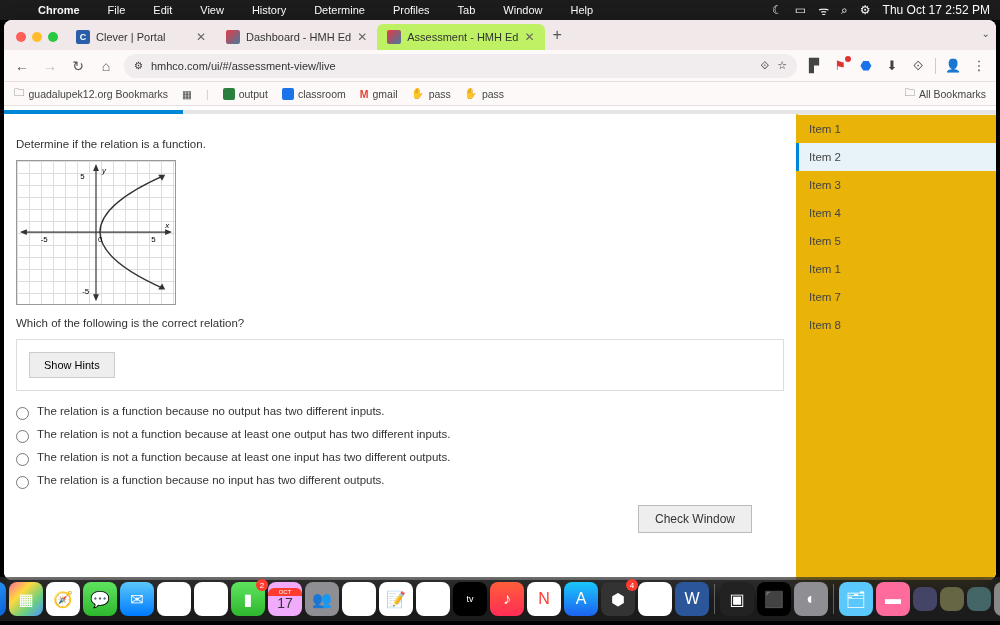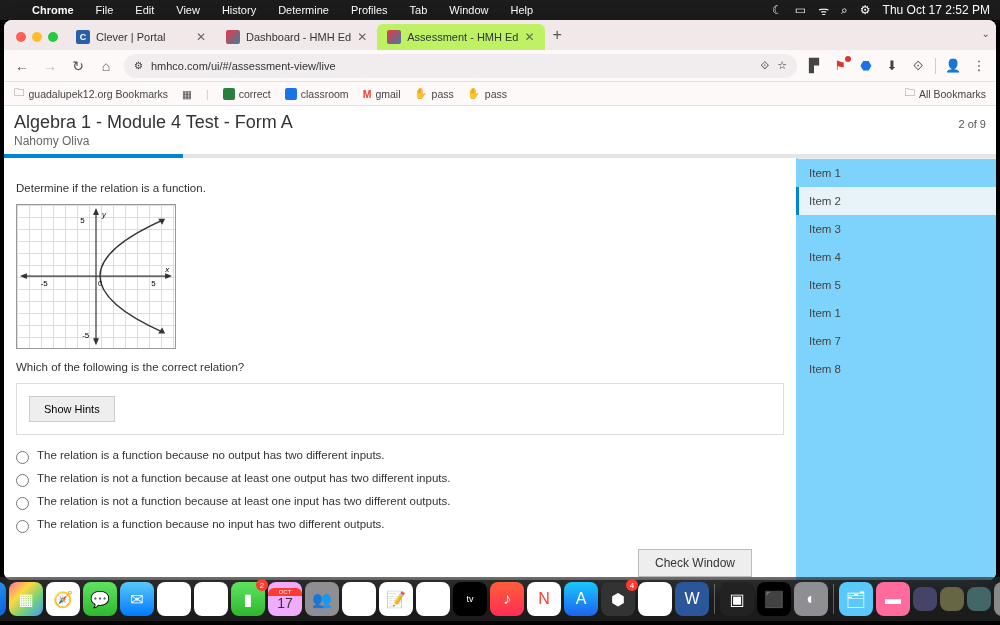--- a/index.html
+++ b/index.html
@@ -1,20 +1,20 @@
 <!DOCTYPE html>
 <html><head>
 <meta charset="utf-8">
 <style>
 * { margin: 0; padding: 0; box-sizing: border-box; font-family: -apple-system, BlinkMacSystemFont, "Segoe UI", Helvetica, Arial, sans-serif; }
 body { width: 1000px; height: 625px; background: #000; overflow: hidden; position: relative; }
 
 
 .mac-menubar { height: 20px; background: rgba(30,30,30,0.95); color: #fff; display: flex; align-items: center; font-size: 11px; padding: 0 10px; justify-content: space-between; }
-.mac-menubar .left { display: flex; gap: 22px; align-items: center; }
+.mac-menubar .left { display: flex; gap: 28px; align-items: center; }
 .mac-menubar .left span:first-child { font-size: 13px; }
 .mac-menubar .right { display: flex; gap: 12px; align-items: center; }
 .mac-menubar .right span { font-size: 12px; }
 
 
 .chrome-window { position: absolute; top: 20px; left: 4px; right: 4px; height: 560px; background: #fff; border-radius: 8px; overflow: hidden; box-shadow: 0 4px 20px rgba(0,0,0,0.3); display: flex; flex-direction: column; }
 
 
 .tab-strip { height: 30px; background: #f1e8ea; display: flex; align-items: flex-end; padding-left: 8px; position: relative; }
 .traffic-lights { display: flex; gap: 6px; align-items: center; padding: 0 8px 8px 4px; }
@@ -73,21 +73,21 @@
 .hints-panel { border:1px solid #ddd; padding:12px; margin: 8px 0 14px 0; }
 .hints-btn { background:#eee; border:1px solid #ccc; padding:6px 14px; font-size:11px; cursor:pointer; }
 
 .option-row { display:flex; align-items:flex-start; gap:8px; margin: 8px 0; font-size:11.5px; }
 .option-row input { margin-top:2px; }
 
 .check-btn { background:#eee; border:1px solid #bbb; padding:6px 16px; font-size:12px; color:#333; float:right; margin: 8px 32px 0 0; cursor:pointer; }
 .btn-row { overflow:hidden; padding-bottom:8px; }
 
 
-.item-col { width: 200px; border-left: 0; padding: 4px 4px 4px 0; background:#7dd3fc; position:relative; }
+.item-col { width: 200px; border-left: 0; padding: 4px 4px 4px 0; background:#eab308; position:relative; }
 .item-scroll { position:absolute; inset:0; overflow-y:auto; }
 .item-row { padding: 8px 10px; font-size:11.5px; color:#444; border-left: 3px solid transparent; cursor:pointer; }
 .item-row.active { background:#e8f2f9; border-left-color:#0086d6; }
 .item-row:first-child { border-top:1px solid #eee; }
 
 
 .dock { position:absolute; bottom:4px; left:50%; transform:translateX(-50%); height:44px; background: rgba(60,60,60,0.45); border-radius: 12px; display:flex; align-items:center; padding: 0 8px; gap: 3px; backdrop-filter: blur(10px); }
 .dock-ico { width:34px; height:34px; border-radius:8px; display:flex; align-items:center; justify-content:center; font-size:16px; color:#fff; position:relative; }
 .dock-sep { width:1px; height:30px; background:rgba(255,255,255,0.3); margin:0 2px; }
 .di-finder{background:linear-gradient(135deg,#3ab0ff,#0a5fd8);}
@@ -199,21 +199,21 @@
     <div class="bm-item">
       <span>🗀</span>
       <span>guadalupek12.org Bookmarks</span>
     </div>
     <div class="bm-item">
         <span>▦</span>
       </div>
     <span style="color:#ccc">|</span>
     <div class="bm-item">
         <span class="bm-ico" style="background:#2a7f3f"></span>
-        <span>correct</span>
+        <span>output</span>
       </div>
     <div class="bm-item">
         <span class="bm-ico" style="background:#1a73e8"></span>
         <span>classroom</span>
       </div>
     <div class="bm-item">
         <span style="color:#ea4335;font-weight:bold">M</span>
         <span>gmail</span>
       </div>
     <div class="bm-item">
@@ -225,27 +225,20 @@
         <span>pass</span>
       </div>
     <div class="bm-spacer"></div>
     <div class="bm-item">
         <span>🗀</span>
         <span>All Bookmarks</span>
       </div>
   </div>
 
   <div class="content">
-    <div class="header-row">
-      <div>
-        <div class="assess-title">Algebra 1 - Module 4 Test - Form A</div>
-        <div class="student-name">Nahomy Oliva</div>
-      </div>
-      <div class="page-counter">2 of 9</div>
-    </div>
     <div class="progress-track">
         <div class="progress-fill"></div>
       </div>
 
     <div class="main-cols">
       <div class="question-col">
         <div class="q-prompt">Determine if the relation is a function.</div>
 
         <div class="graph-box">
           <svg viewBox="0 0 160 145">

